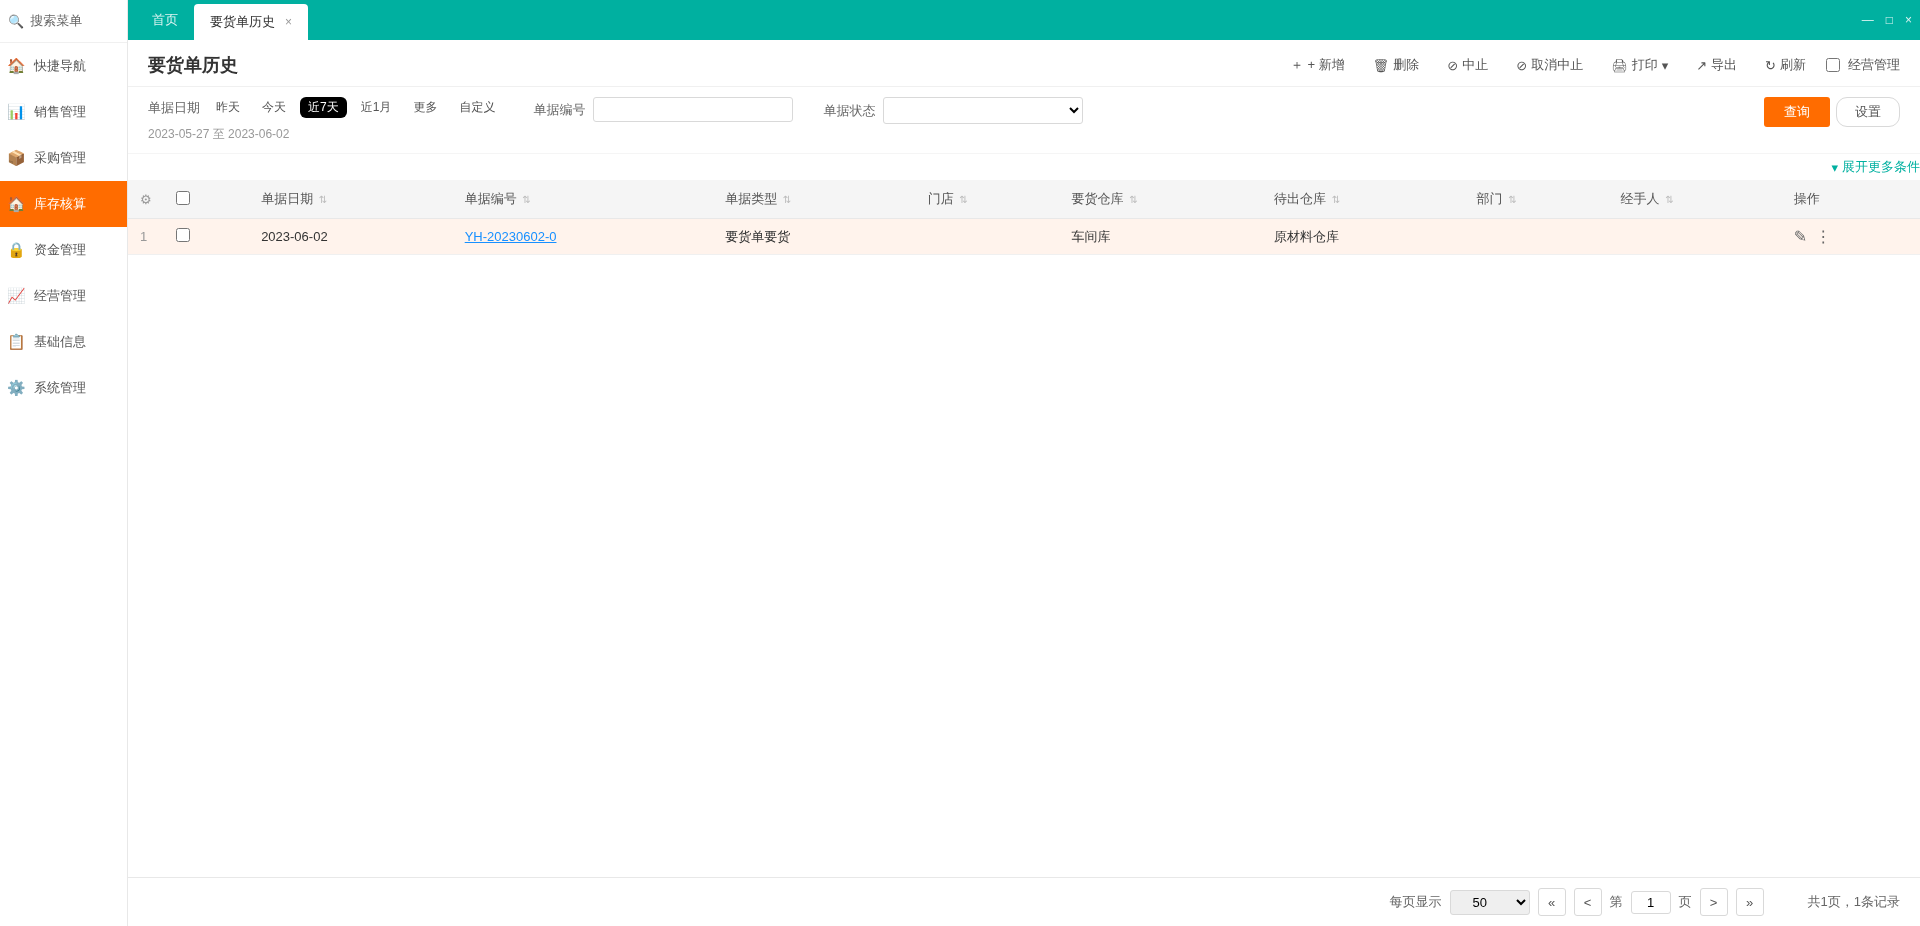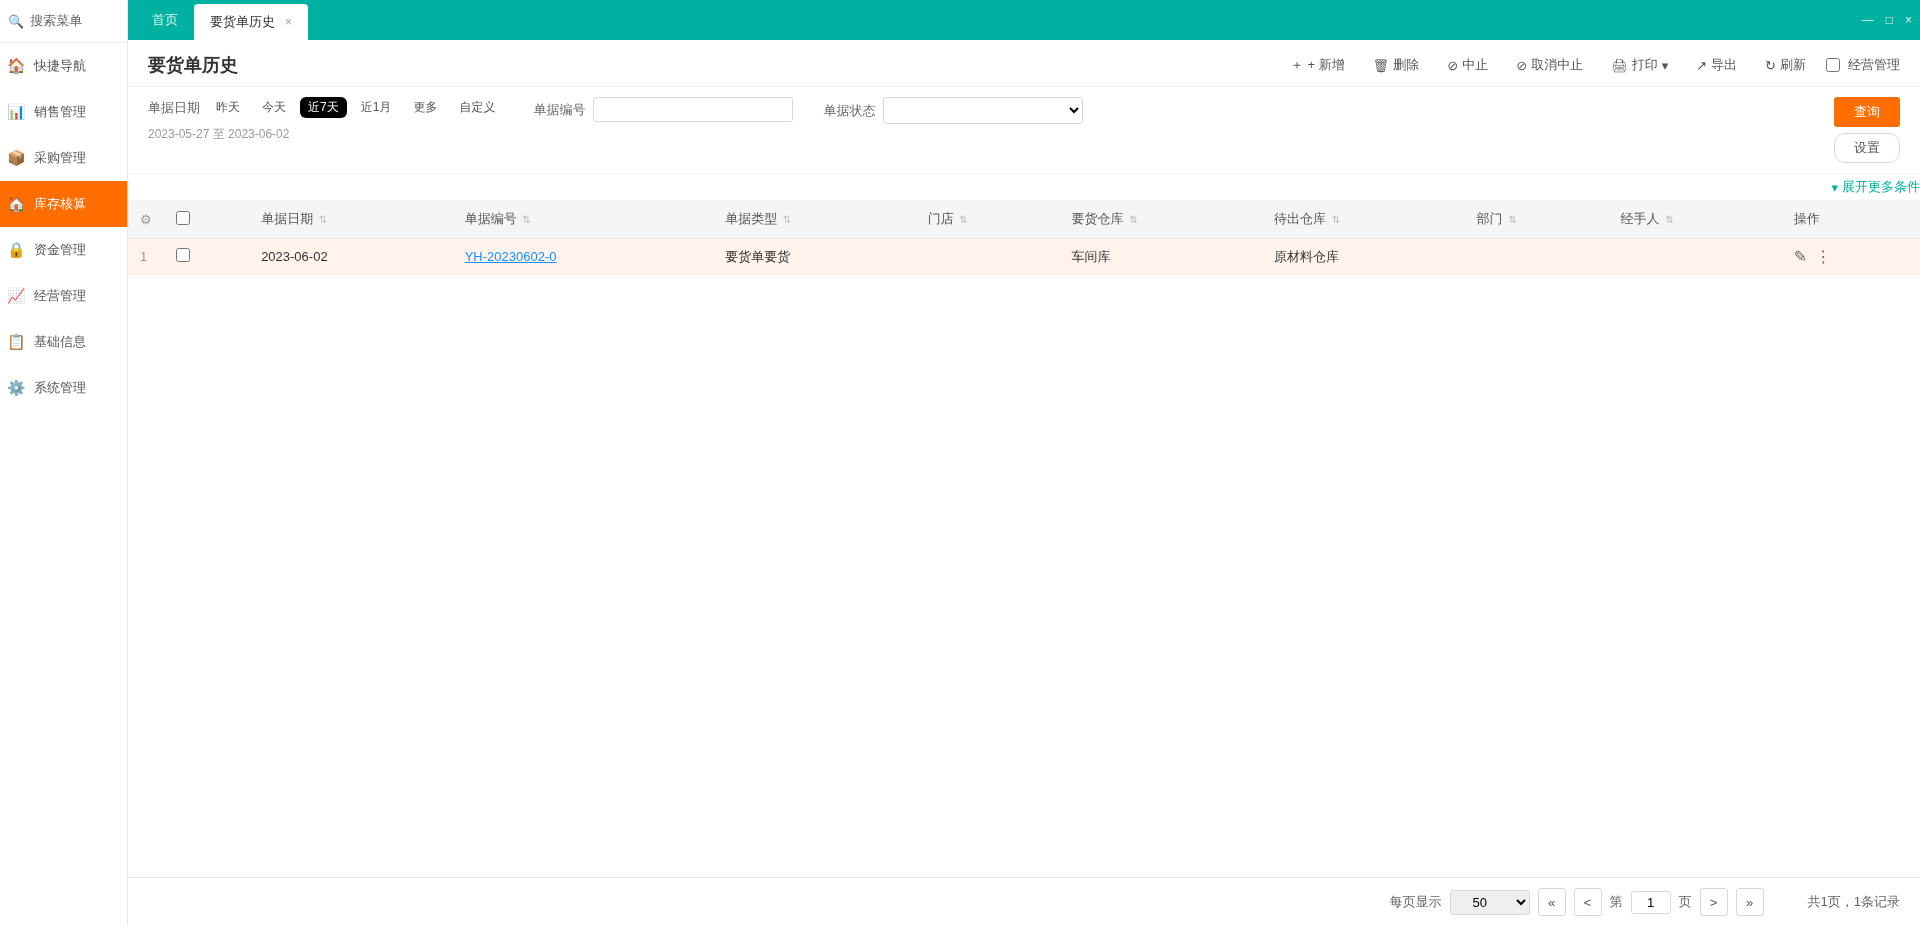--- a/index.html
+++ b/index.html
@@ -37,21 +37,21 @@
     .filter-label { color: #666; font-size: 13px; white-space: nowrap; }
     .date-shortcuts { display: flex; align-items: center; gap: 6px; text-align: right; }
     .date-shortcut { padding: 2px 8px; border-radius: 3px; cursor: pointer; font-size: 12px; color: #555; }
     .date-shortcut.active { background: #000000; color: #fff; border-radius: 6px; }
     .date-range { font-size: 12px; color: #999; margin-top: 2px; }
     .filter-input { border: 1px solid #d9d9d9; border-radius: 3px; padding: 4px 8px; font-size: 13px; width: 200px; outline: none; }
     .filter-select { border: 1px solid #d9d9d9; border-radius: 3px; padding: 4px 8px; font-size: 13px; width: 200px; outline: none; background: #fff; }
     .expand-btn { display: flex; align-items: center; gap: 4px; cursor: pointer; color: #00b0a0; font-size: 13px; margin-left: auto; }
 
     
-    .action-btns { display: flex; flex-direction: column; gap: 6px; margin-left: auto; }
+    .action-btns { display: flex; flex-direction: row; gap: 6px; margin-left: auto; }
     .query-btn { background: #ff6c00; color: #fff; border: none; padding: 6px 20px; border-radius: 3px; cursor: pointer; font-size: 13px; }
     .settings-btn { background: #fff; color: #555; border: 1px solid #d9d9d9; padding: 5px 18px; border-radius: 11px; cursor: pointer; font-size: 13px; }
 
     
     .table-container { flex: 1; overflow: auto; padding: 0 0; }
     table { width: 100%; border-collapse: collapse; font-size: 13px; }
     thead tr { background: #f5f5f5; }
     thead th { padding: 10px 12px; text-align: left; font-weight: normal; color: #555; border-bottom: 1px solid #e8e8e8; white-space: nowrap; position: relative; }
     thead th .sort-icon { color: #bbb; font-size: 10px; margin-left: 2px; }
     tbody tr { border-bottom: 1px solid #f0f0f0; }

